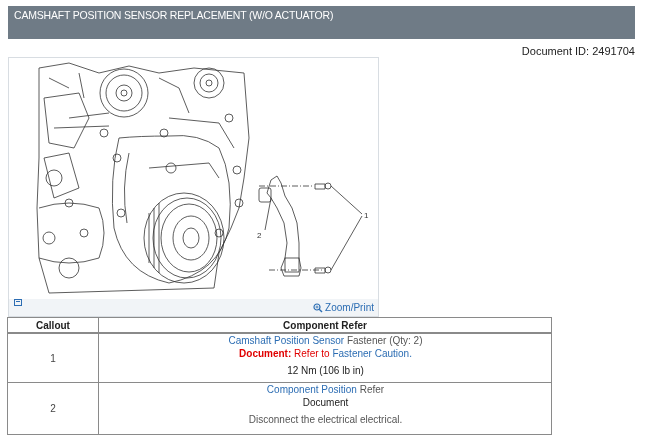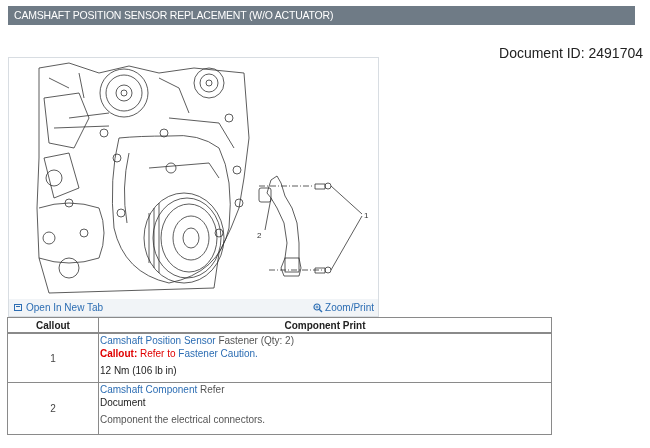--- a/index.html
+++ b/index.html
@@ -8,33 +8,33 @@
     background: #ffffff;
     width: 650px;
     height: 448px;
     overflow: hidden;
     font-family: "Liberation Sans", sans-serif;
     color: #333;
   }
   .title-bar {
     position: absolute;
     left: 8px; top: 6px;
-    width: 627px; height: 19px;
+    width: 627px; height: 33px;
     background: #6f7b86;
     color: #ffffff;
     font-size: 10.5px;
     line-height: 19px;
     padding-left: 6px;
     box-sizing: border-box;
     letter-spacing: -0.2px;
   }
   .doc-id {
     position: absolute;
-    right: 7px; top: 45px;
-    font-size: 14px;
+    right: 15px; top: 45px;
+    font-size: 11px;
     color: #222;
   }
   .figure {
     position: absolute;
     left: 8px; top: 57px;
     width: 371px; height: 260px;
     border: 1px solid #d8dde2;
     box-sizing: border-box;
     background: #fff;
   }
@@ -101,21 +101,21 @@
     vertical-align: top;
     color: #555;
     line-height: 13px;
   }
   .link { color: #2c6db3; cursor: pointer; }
   .caution-label { color: #e00000; font-weight: bold; }
   .caution-text { color: #e00000; }
   .bold { font-weight: normal; color: #222; }
   .row1 td { height: 48px; }
   .row2 td { height: 51px; }
-  .line { display: block; }
+  .line { display: block; text-align: center; }
   .gap { margin-top: 4px; }
 </style>
 </head>
 <body>
 
 <div class="title-bar">
   <span>CAMSHAFT POSITION SENSOR REPLACEMENT (W/O ACTUATOR)</span>
 </div>
 
 <div class="doc-id">Document ID: 2491704</div>
@@ -186,57 +186,56 @@
       <path d="M322 212 L353 158"></path>
       <path d="M262 140 L256 172"></path>
     </g>
     <text x="355" y="160" font-size="8" font-family="Liberation Sans, sans-serif" fill="#333">1</text>
     <text x="248" y="180" font-size="8" font-family="Liberation Sans, sans-serif" fill="#333">2</text>
   </svg>
 
   <div class="figure-footer">
     <div class="open-tab">
       <span class="icon-box"></span>
-      <span>Open In New Tab</span>
     </div>
     <div class="zoom-print">
       <svg width="10" height="10" viewBox="0 0 10 10">
         <circle cx="4" cy="4" r="3" fill="none" stroke="#2c6db3" stroke-width="1.2"></circle>
         <path d="M6.2 6.2 L9 9" stroke="#2c6db3" stroke-width="1.4"></path>
         <path d="M2.5 4 L5.5 4 M4 2.5 L4 5.5" stroke="#2c6db3" stroke-width="0.8"></path>
       </svg>
       <span>Zoom/Print</span>
     </div>
   </div>
 </div>
 
 <table class="table">
   <thead>
     <tr>
       <th class="col-callout">Callout</th>
-      <th>Component Print</th>
+      <th>Component Refer</th>
     </tr>
   </thead>
   <tbody>
     <tr class="row1">
       <td class="callout-cell">1</td>
       <td class="name-cell">
         <span class="line">
           <span class="link">Camshaft Position Sensor</span><span> Fastener (Qty: 2)</span>
         </span>
         <span class="line">
-          <span class="caution-label">Callout:</span><span class="caution-text"> Refer to </span><span class="link">Fastener Caution</span><span class="link">.</span>
+          <span class="caution-label">Document:</span><span class="caution-text"> Refer to </span><span class="link">Fastener Caution</span><span class="link">.</span>
         </span>
         <span class="line gap bold">12 Nm (106 lb in)</span>
       </td>
     </tr>
     <tr class="row2">
       <td class="callout-cell">2</td>
       <td class="name-cell">
         <span class="line">
-          <span class="link">Camshaft Component</span><span> Refer</span>
+          <span class="link">Component Position</span><span> Refer</span>
         </span>
         <span class="line bold">Document</span>
-        <span class="line gap">Component the electrical connectors.</span>
+        <span class="line gap">Disconnect the electrical electrical.</span>
       </td>
     </tr>
   </tbody>
 </table>
 
 </body></html>

